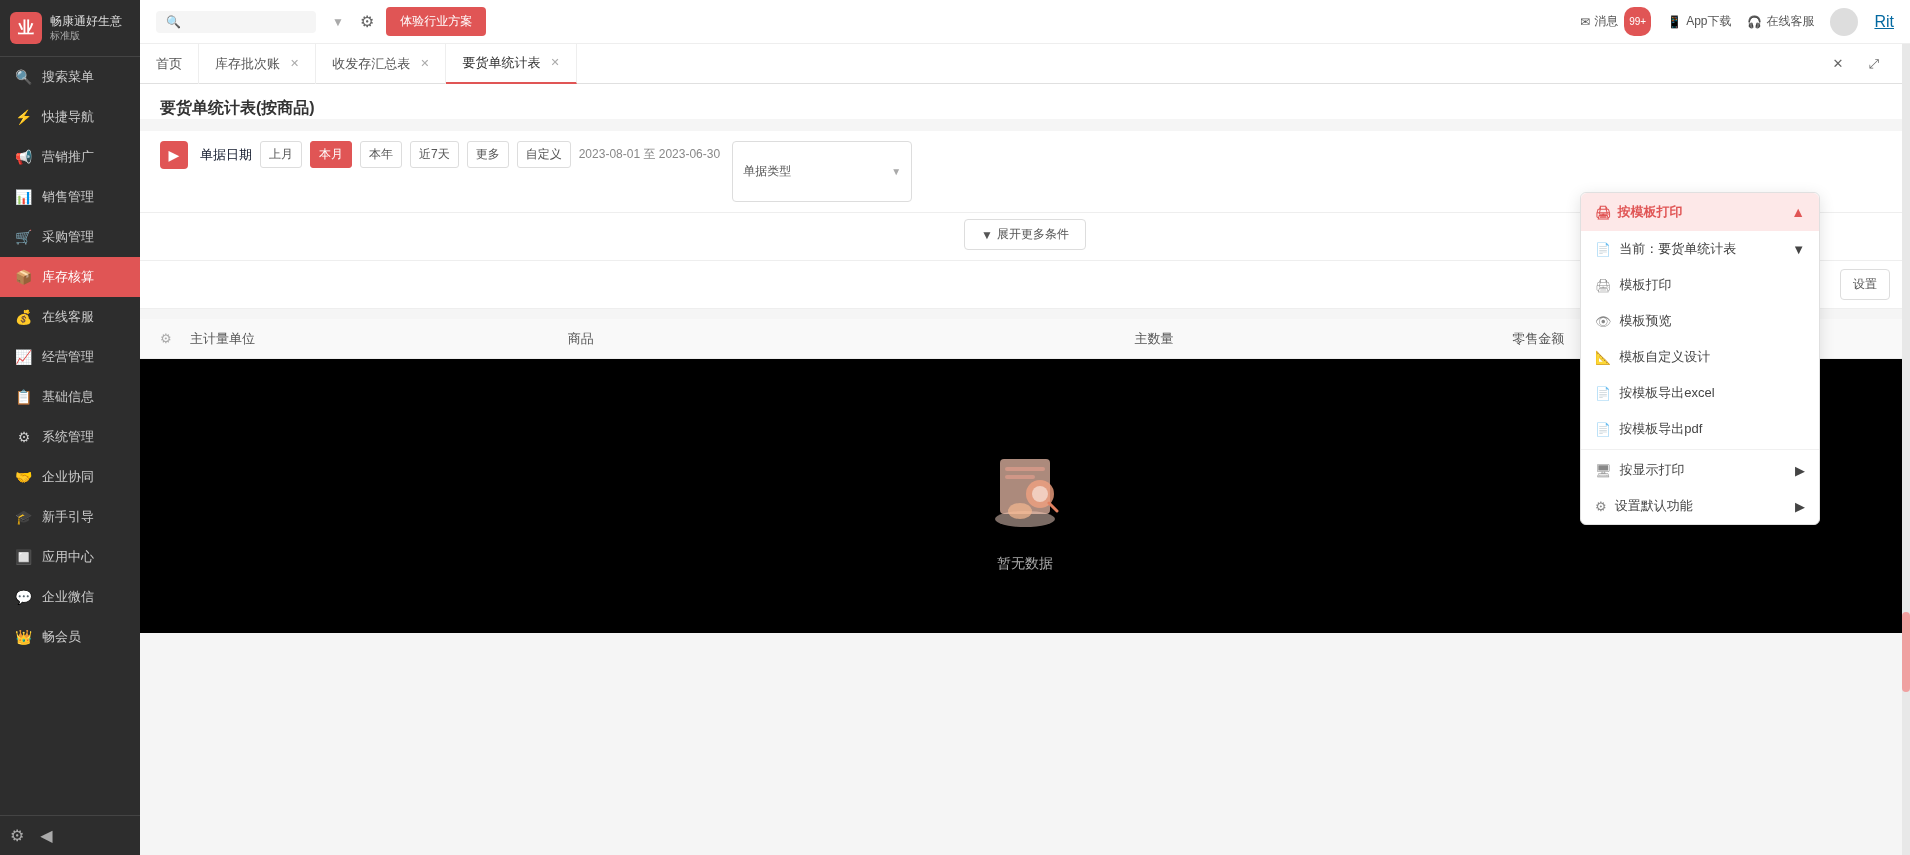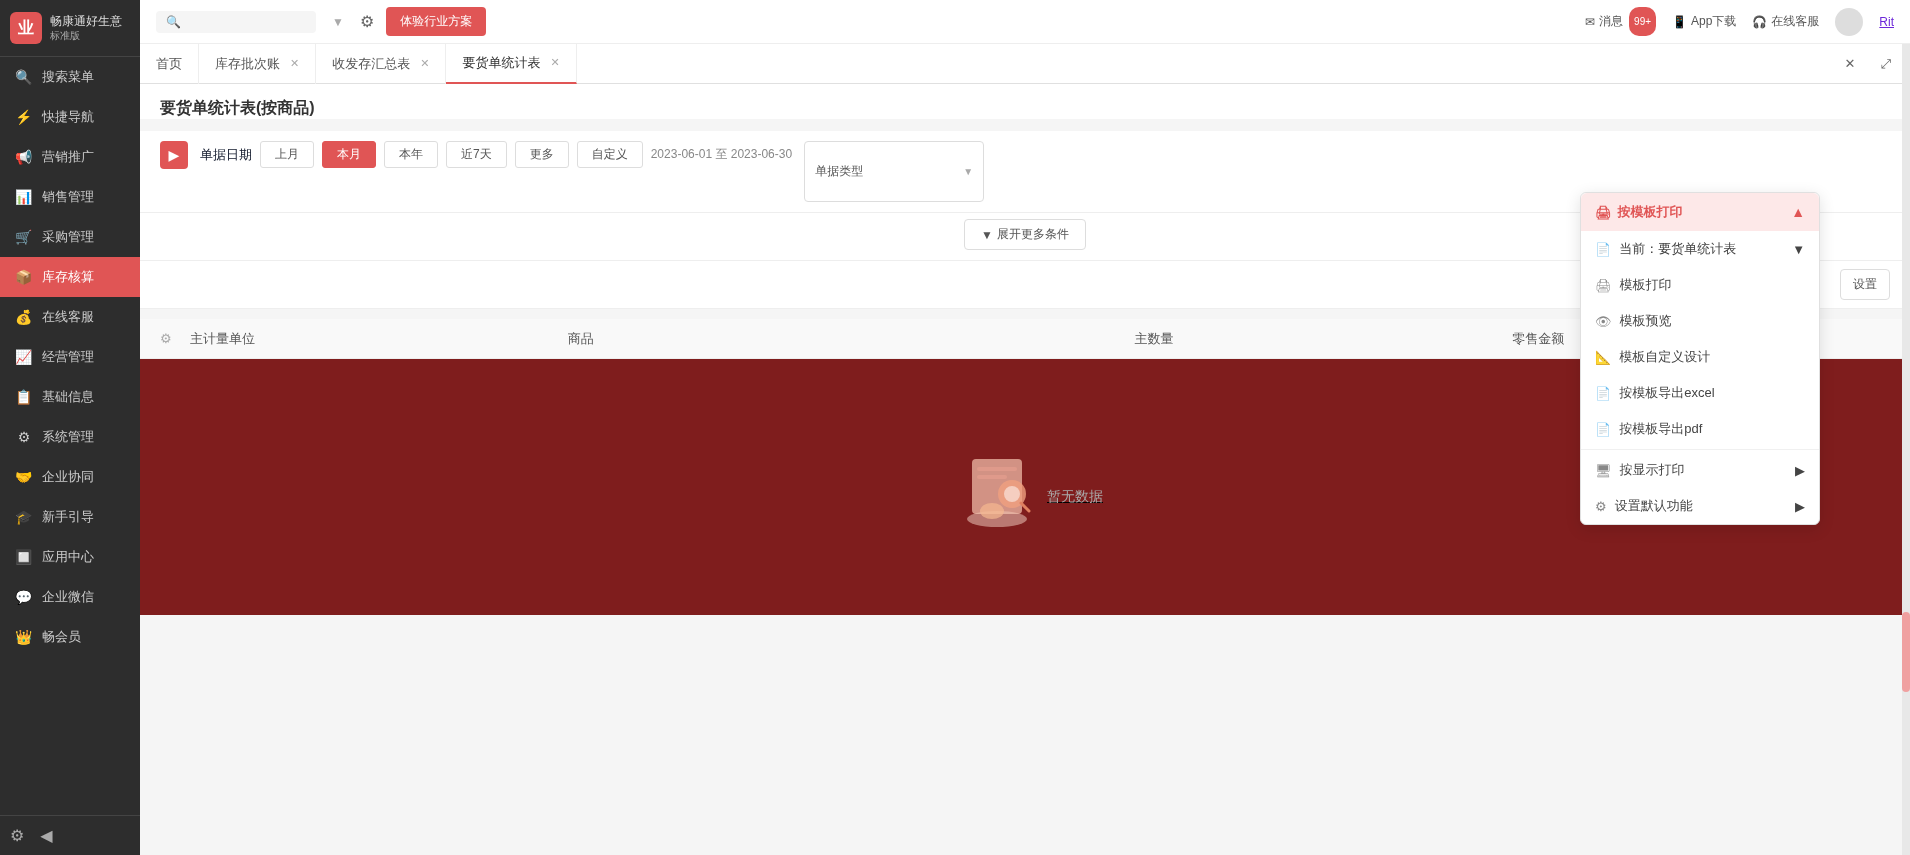--- a/index.html
+++ b/index.html
@@ -25,43 +25,43 @@
 
     
     .topbar { height: 44px; background: #fff; display: flex; align-items: center; padding: 0 16px; gap: 12px; border-bottom: 1px solid #eee; position: relative; }
     .topbar-search { display: flex; align-items: center; background: #f5f5f5; border-radius: 4px; padding: 4px 10px; gap: 6px; min-width: 160px; color: #999; font-size: 12px; }
     .topbar-settings { color: #666; cursor: pointer; font-size: 16px; }
     .topbar-btn { background: #e05555; color: white; border: none; border-radius: 4px; padding: 6px 14px; font-size: 12px; cursor: pointer; font-family: inherit; }
     .topbar-right { display: flex; align-items: center; gap: 16px; margin-left: auto; }
     .topbar-right-item { display: flex; align-items: center; gap: 4px; color: #555; font-size: 12px; cursor: pointer; }
     .badge { background: #e05555; color: white; border-radius: 10px; font-size: 10px; padding: 9px 5px; margin-left: 2px; }
     .topbar-avatar { width: 28px; height: 28px; background: #ddd; border-radius: 50%; }
-    .topbar-username { color: #6d28d9; font-size: 12px; text-decoration: underline; }
-
-    
-    .tabbar { height: 40px; background: #fff; display: flex; align-items: center; padding: 0 0 0 0; border-bottom: 1px solid #e0e0e0; gap: 0; }
+    .topbar-username { color: #0369a1; font-size: 16px; text-decoration: underline; }
+
+    
+    .tabbar { height: 40px; background: #fff; display: flex; align-items: center; padding: 0 12px 0 0; border-bottom: 1px solid #e0e0e0; gap: 0; }
     .tab { display: flex; align-items: center; padding: 0 16px; height: 40px; font-size: 13px; color: #555; cursor: pointer; border-right: 1px solid #eee; gap: 6px; white-space: nowrap; }
     .tab.active { background: #fff; color: #333; font-weight: 500; border-bottom: 2px solid #e05555; }
     .tab .tab-close { color: #aaa; font-size: 11px; cursor: pointer; margin-left: 4px; }
     .tab-actions { margin-left: auto; display: flex; align-items: center; padding-right: 10px; gap: 8px; }
     .tab-action-btn { width: 28px; height: 28px; display: flex; align-items: center; justify-content: center; color: #666; cursor: pointer; border-radius: 4px; }
 
     
     .page-content { flex: 1; overflow-y: auto; padding: 0; background: #f5f5f5; position: relative; }
 
     
     .page-header { background: #fff; padding: 14px 24px 0 20px; margin-bottom: 0; }
     .page-title { font-size: 16px; font-weight: 600; color: #333; margin-bottom: 12px; }
 
     
     .filter-bar { background: #fff; padding: 10px 20px; display: flex; align-items: flex-start; gap: 12px; border-bottom: 1px solid #eee; flex-wrap: wrap; }
     .filter-section { display: flex; align-items: center; gap: 8px; flex-wrap: wrap; }
     .filter-expand-btn { width: 28px; height: 28px; background: #e05555; border-radius: 4px; display: flex; align-items: center; justify-content: center; color: white; cursor: pointer; font-size: 14px; }
     .filter-label { color: #0f172a; font-size: 13px; white-space: nowrap; }
-    .date-btn { padding: 4px 14px; border-radius: 3px; font-size: 12px; cursor: pointer; border: 1px solid transparent; }
+    .date-btn { padding: 4px 8px; border-radius: 3px; font-size: 12px; cursor: pointer; border: 1px solid transparent; }
     .date-btn.active { background: #e05555; color: white; border-color: #e05555; }
     .date-btn:not(.active) { color: #555; background: #fff; border-color: #ddd; }
     .date-range { font-size: 12px; color: #888; }
     .filter-select { display: flex; align-items: center; gap: 6px; border: 1px solid #ddd; border-radius: 4px; padding: 21px 10px; background: #fff; cursor: pointer; font-size: 12px; color: #555; min-width: 180px; }
     .filter-select .arrow { color: #aaa; font-size: 10px; margin-left: auto; }
     .expand-more { display: flex; align-items: center; gap: 4px; padding: 6px 16px; border: 1px solid #ddd; border-radius: 4px; background: #fff; color: #555; font-size: 12px; cursor: pointer; width: fit-content; margin: 0 auto; }
     .action-btn { display: flex; align-items: center; gap: 4px; padding: 6px 12px; border: 1px solid #ddd; border-radius: 4px; background: #fff; color: #555; font-size: 12px; cursor: pointer; }
     .action-btn.primary { background: #e05555; color: white; border-color: #e05555; }
     .action-dots { color: #999; cursor: pointer; font-size: 16px; margin-right: 4px; }
     .print-dropdown { background: #fff; border: 1px solid #e0e0e0; border-radius: 6px; box-shadow: 0 4px 16px rgba(0,0,0,0.12); width: 240px; position: absolute; top: 108px; right: 90px; z-index: 100; }
@@ -77,21 +77,21 @@
     .table-wrap { background: #fff; margin: 10px 0 0 0; }
     .table-header { display: flex; align-items: center; background: #f9f9f9; border-bottom: 1px solid #eee; padding: 0 20px; height: 40px; }
     .table-col { color: #555; font-size: 13px; font-weight: 500; }
     .table-col-settings { width: 30px; color: #aaa; cursor: pointer; }
     .table-col-product { flex: 1.5; }
     .table-col-unit { flex: 1; }
     .table-col-qty { flex: 1; }
     .table-col-price { flex: 1; }
 
     
-    .empty-state { display: flex; flex-direction: row; align-items: center; justify-content: center; padding: 80px 0 60px; background: #7f1d1d; text-decoration: underline; }
+    .empty-state { display: flex; flex-direction: column; align-items: center; justify-content: center; padding: 80px 0 60px; background: #000000; text-decoration: underline; }
     .empty-icon { width: 100px; height: 100px; position: relative; margin-bottom: 16px; }
     .empty-text { color: #aaa; font-size: 14px; }
   </style>
 </head>
 <body>
 
 <div class="sidebar">
   <div class="sidebar-logo">
     <div class="sidebar-logo-icon">业</div>
     <div class="sidebar-logo-text">
@@ -229,21 +229,21 @@
     <div class="filter-bar">
       <div class="filter-expand-btn">▶</div>
       <div class="filter-section">
         <span class="filter-label">单据日期</span>
         <button class="date-btn">上月</button>
         <button class="date-btn active">本月</button>
         <button class="date-btn">本年</button>
         <button class="date-btn">近7天</button>
         <button class="date-btn">更多</button>
         <button class="date-btn">自定义</button>
-        <span class="date-range">2023-06-01 至 2023-06-30</span>
+        <span class="date-range">2023-08-01 至 2023-06-30</span>
       </div>
       <div class="filter-section">
         <div class="filter-select">
           <span>单据类型</span>
           <span class="arrow">▼</span>
         </div>
       </div>
     </div>
 
     <div style="background:#fff;padding:6px 20px 10px;border-bottom:1px solid #eee;">

